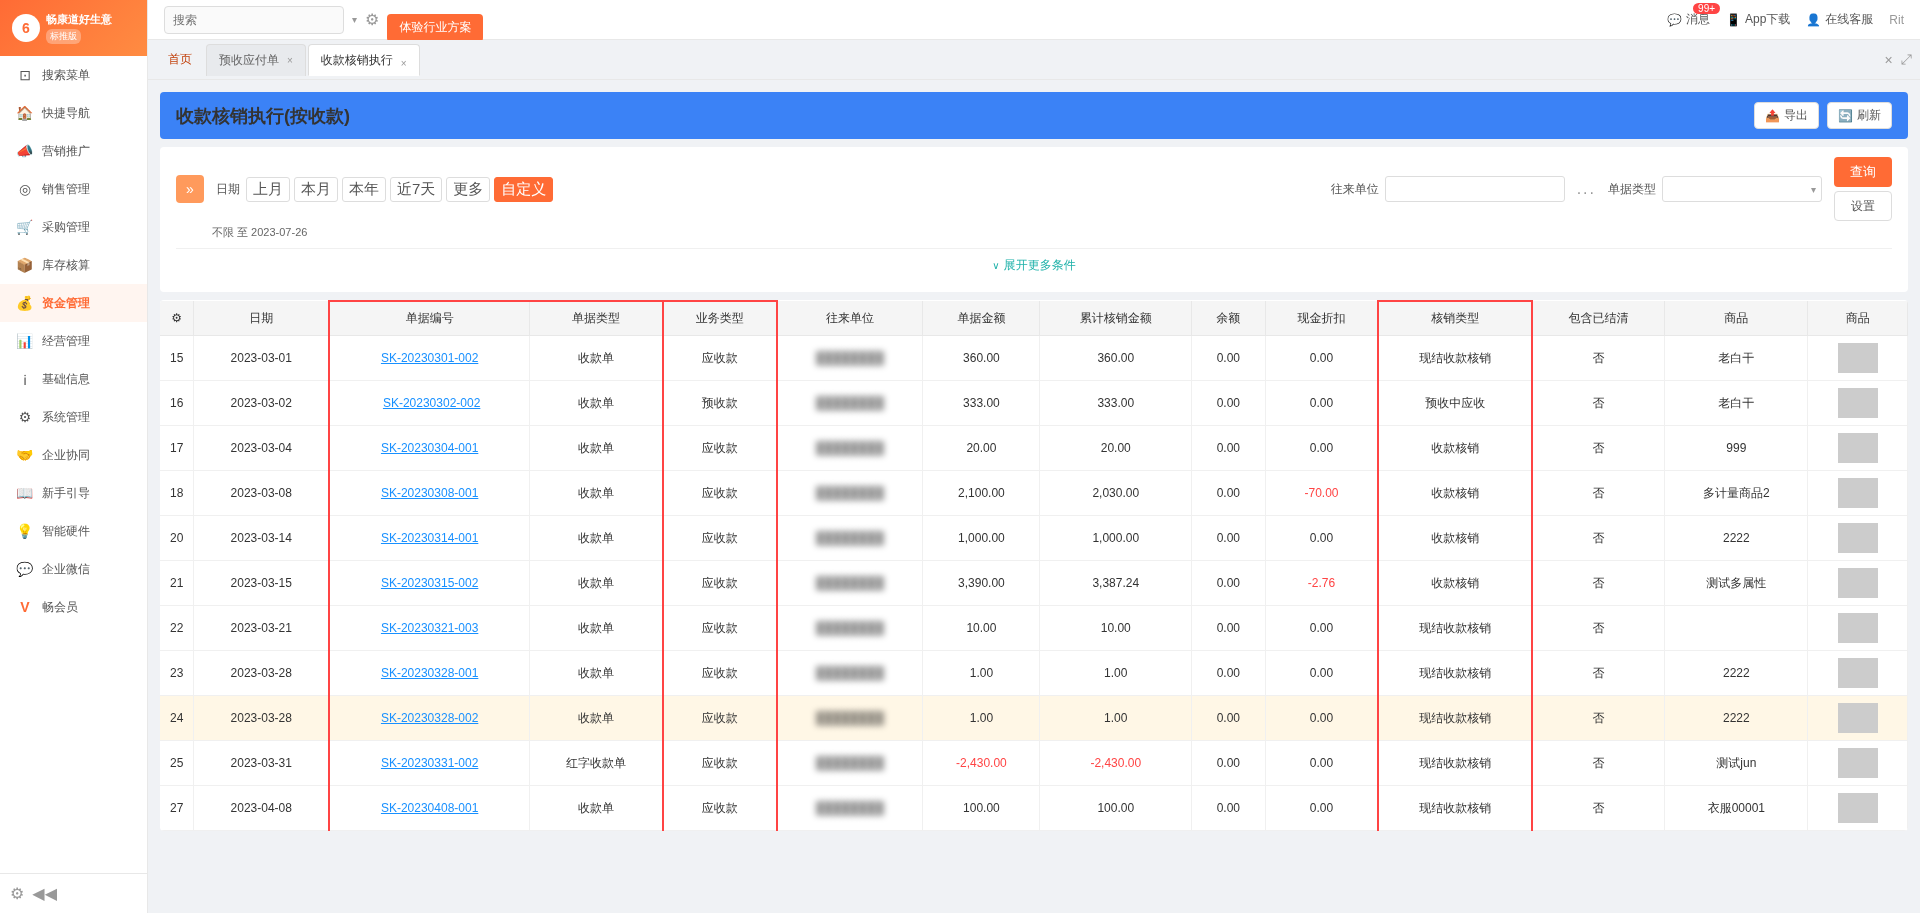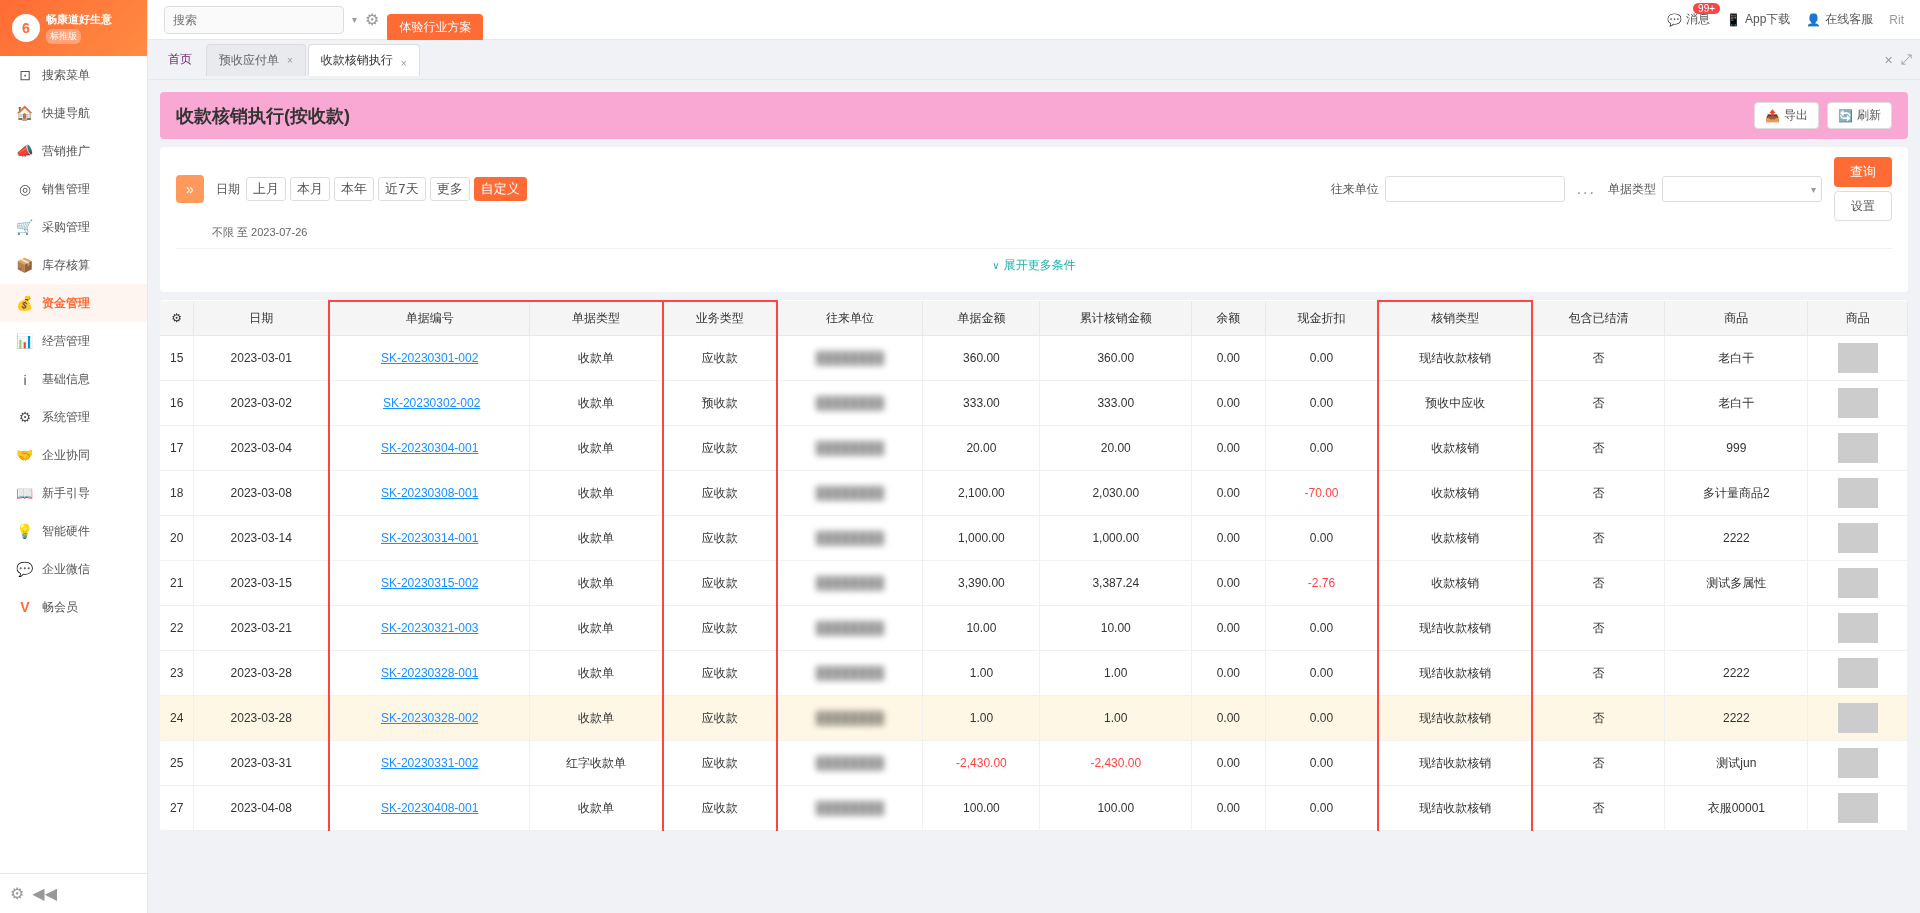--- a/index.html
+++ b/index.html
@@ -29,42 +29,42 @@
     .top-header-btn { background: #ff6b35; color: #fff; border: none; border-radius: 4px; padding: 4px 12px; font-size: 12px; cursor: pointer; height: 28px; margin-top: 16px; }
     .top-header-right { display: flex; align-items: center; gap: 16px; }
     .top-header-msg { display: flex; align-items: center; gap: 4px; cursor: pointer; color: #555; font-size: 12px; position: relative; }
     .badge { background: #ff4444; color: #fff; border-radius: 10px; padding: 0 5px; font-size: 10px; min-width: 18px; text-align: center; position: absolute; top: -8px; right: -10px; }
     .top-header-user { color: #999; font-size: 12px; cursor: pointer; }
 
     
     .tab-bar { height: 40px; background: #f0f2f5; border-bottom: 1px solid #e8e8e8; display: flex; align-items: center; padding: 0 8px; gap: 2px; }
     .tab { display: flex; align-items: center; gap: 4px; padding: 6px 12px; border-radius: 4px 4px 0 0; cursor: pointer; font-size: 12px; color: #666; background: #e8eaed; border: 1px solid #ddd; border-bottom: none; height: 32px; }
     .tab.active { background: #fff; color: #333; border-bottom: 1px solid #fff; z-index: 1; align-items: flex-end; }
-    .tab-home { background: transparent; border: none; color: #701a75; font-size: 12px; padding: 6px 12px; }
+    .tab-home { background: transparent; border: none; color: #c2410c; font-size: 12px; padding: 6px 12px; }
     .tab-close { color: #999; font-size: 10px; margin-left: 4px; cursor: pointer; }
     .tab-bar-right { margin-left: auto; display: flex; align-items: center; gap: 8px; }
     .tab-bar-icon { color: #999; cursor: pointer; font-size: 14px; }
 
     
     .page-content { flex: 1; overflow-y: auto; background: #f0f2f5; padding: 12px; }
 
     
-    .page-title-bar { background: #f9a8d4; padding: 10px 16px; margin-bottom: 8px; border-radius: 4px; display: flex; align-items: center; justify-content: space-between; }
+    .page-title-bar { background: #3b82f6; padding: 10px 16px; margin-bottom: 8px; border-radius: 4px; display: flex; align-items: center; justify-content: space-between; }
     .page-title { font-size: 18px; font-weight: bold; color: #333; }
     .page-title-actions { display: flex; gap: 8px; }
     .btn-export { display: flex; align-items: center; gap: 4px; border: 1px solid #ddd; background: #fff; padding: 4px 10px; border-radius: 4px; cursor: pointer; color: #555; font-size: 12px; }
     .btn-refresh { display: flex; align-items: center; gap: 4px; border: 1px solid #ddd; background: #fff; padding: 4px 10px; border-radius: 4px; cursor: pointer; color: #555; font-size: 12px; }
 
     
     .filter-bar { background: #fff; padding: 10px 16px; margin-bottom: 8px; border-radius: 4px; }
     .filter-row { display: flex; align-items: center; gap: 12px; flex-wrap: wrap; }
     .filter-item { display: flex; align-items: center; gap: 6px; }
     .filter-label { color: #555; font-size: 12px; white-space: nowrap; }
     .filter-date-btns { display: flex; gap: 4px; }
-    .filter-date-btn { padding: 2px 6px; border: 1px solid #ddd; border-radius: 3px; cursor: pointer; font-size: 13px; color: #555; background: #fff; font-family: Liberation Mono, monospace; }
+    .filter-date-btn { padding: 2px 6px; border: 1px solid #ddd; border-radius: 3px; cursor: pointer; font-size: 15px; color: #555; background: #fff; }
     .filter-date-btn.custom { background: #ff6b35; color: #fff; border-color: #ff6b35; }
     .filter-input { border: 1px solid #ddd; border-radius: 3px; padding: 3px 8px; font-size: 12px; min-width: 180px; height: 26px; color: #999; }
     .filter-select { border: 1px solid #ddd; border-radius: 3px; padding: 3px 24px 3px 8px; font-size: 12px; min-width: 160px; height: 26px; appearance: none; background: #fff; color: #333; }
     .filter-select-wrap { position: relative; }
     .filter-select-wrap::after { content: '▾'; position: absolute; right: 6px; top: 50%; transform: translateY(-50%); color: #999; pointer-events: none; font-size: 10px; }
     .filter-dots { color: #999; cursor: pointer; letter-spacing: 2px; font-size: 16px; }
     .filter-query-btn { background: #ff6b35; color: #fff; border: none; border-radius: 4px; padding: 5px 16px; font-size: 13px; cursor: pointer; height: 30px; }
     .filter-settings-btn { background: #fff; color: #555; border: 1px solid #ddd; border-radius: 4px; padding: 5px 10px; font-size: 12px; cursor: pointer; height: 30px; }
     .filter-expand { display: flex; align-items: center; justify-content: center; gap: 4px; color: #20b2aa; cursor: pointer; font-size: 12px; padding: 4px; }
     .expand-icon { font-size: 10px; }

